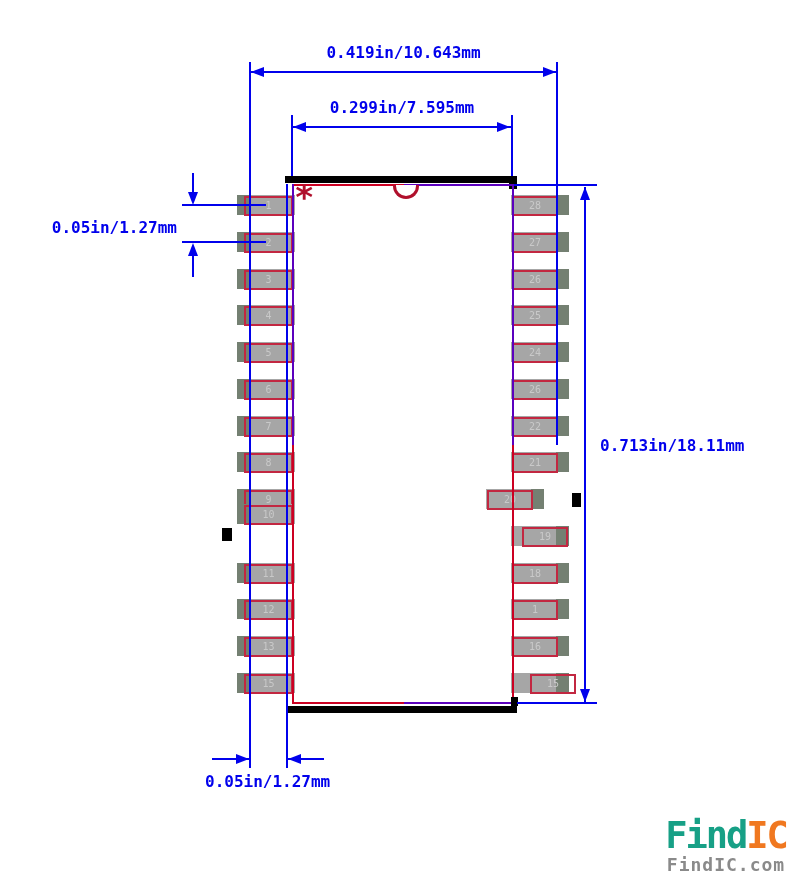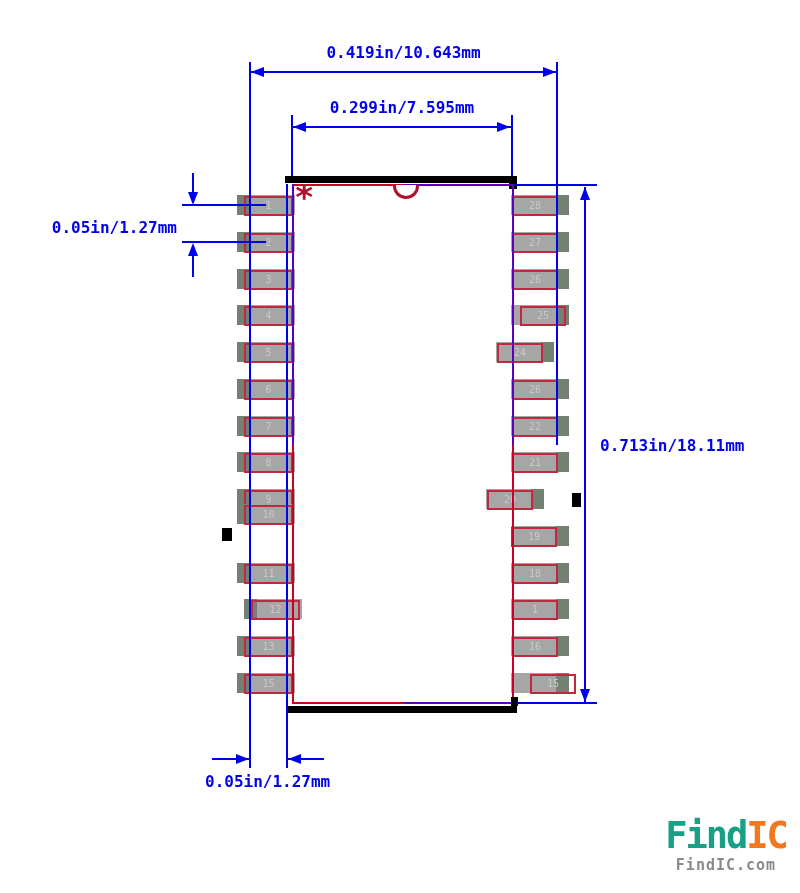--- a/index.html
+++ b/index.html
@@ -39,21 +39,21 @@
   .pin-pad{position:absolute;width:58px;height:20px;background:var(--c-pad_gray);}
   .pin-end{position:absolute;top:0;width:13px;height:20px;background:var(--c-pad_end);}
   .pin-outline{position:absolute;top:1px;height:16px;border:2px solid var(--c-outline_red);
                display:flex;align-items:center;justify-content:center;}
   .pin-num{color:var(--c-pin_num);font-size:10px;line-height:10px;}
   
   #logo{position:absolute;left:652px;top:816px;width:148px;text-align:center;}
   #logo .big{font-size:37px;font-weight:bold;letter-spacing:-2px;line-height:40px;}
   #logo .big .p1{color:var(--c-logo_teal);}
   #logo .big .p2{color:var(--c-logo_orange);}
-  #logo .small{font-size:15px;font-weight:bold;color:var(--c-logo_gray);letter-spacing:1px;line-height:18px;}
+  #logo .small{font-size:18px;font-weight:bold;color:var(--c-logo_gray);letter-spacing:1px;line-height:18px;}
 </style>
 </head>
 <body>
 
 <div id="canvas">
 
   <div id="pins-layer">
       <div class="pin-pad" style="top: 195px; left: 237px;">
         <div class="pin-end" style="left: 0px;"></div>
         <div class="pin-outline" style="left: 7px; width: 45px;">
@@ -113,21 +113,21 @@
         <div class="pin-outline" style="left: 7px; width: 45px;">
           <span class="pin-num">10</span>
         </div>
       </div>
       <div class="pin-pad" style="top: 563px; left: 237px;">
         <div class="pin-end" style="left: 0px;"></div>
         <div class="pin-outline" style="left: 7px; width: 45px;">
           <span class="pin-num">11</span>
         </div>
       </div>
-      <div class="pin-pad" style="top: 599px; left: 237px; margin-left: 7px;">
+      <div class="pin-pad" style="top: 599px; left: 237px;">
         <div class="pin-end" style="left: 0px;"></div>
         <div class="pin-outline" style="left: 7px; width: 45px;">
           <span class="pin-num">12</span>
         </div>
       </div>
       <div class="pin-pad" style="top: 636px; left: 237px;">
         <div class="pin-end" style="left: 0px;"></div>
         <div class="pin-outline" style="left: 7px; width: 45px;">
           <span class="pin-num">13</span>
         </div>
@@ -151,25 +151,25 @@
         </div>
       </div>
       <div class="pin-pad" style="top: 269px; left: 511px;">
         <div class="pin-end" style="left: 45px;"></div>
         <div class="pin-outline" style="left: 1px; width: 42px;">
           <span class="pin-num">26</span>
         </div>
       </div>
       <div class="pin-pad" style="top: 305px; left: 511px;">
         <div class="pin-end" style="left: 45px;"></div>
-        <div class="pin-outline" style="left: 1px; width: 42px; margin-left: 8px;">
+        <div class="pin-outline" style="left: 1px; width: 42px;">
           <span class="pin-num">25</span>
         </div>
       </div>
-      <div class="pin-pad" style="top: 342px; left: 496px;">
+      <div class="pin-pad" style="top: 342px; left: 511px;">
         <div class="pin-end" style="left: 45px;"></div>
         <div class="pin-outline" style="left: 1px; width: 42px;">
           <span class="pin-num">24</span>
         </div>
       </div>
       <div class="pin-pad" style="top: 379px; left: 511px;">
         <div class="pin-end" style="left: 45px;"></div>
         <div class="pin-outline" style="left: 1px; width: 42px;">
           <span class="pin-num">26</span>
         </div>
@@ -187,21 +187,21 @@
         </div>
       </div>
       <div class="pin-pad" style="top: 489px; left: 486px;">
         <div class="pin-end" style="left: 45px;"></div>
         <div class="pin-outline" style="left: 1px; width: 42px;">
           <span class="pin-num">20</span>
         </div>
       </div>
       <div class="pin-pad" style="top: 526px; left: 511px;">
         <div class="pin-end" style="left: 45px;"></div>
-        <div class="pin-outline" style="left: 0; width: 42px;">
+        <div class="pin-outline" style="left: 11px; width: 42px;">
           <span class="pin-num">19</span>
         </div>
       </div>
       <div class="pin-pad" style="top: 563px; left: 511px;">
         <div class="pin-end" style="left: 45px;"></div>
         <div class="pin-outline" style="left: 1px; width: 42px;">
           <span class="pin-num">18</span>
         </div>
       </div>
       <div class="pin-pad" style="top: 599px; left: 511px;">

